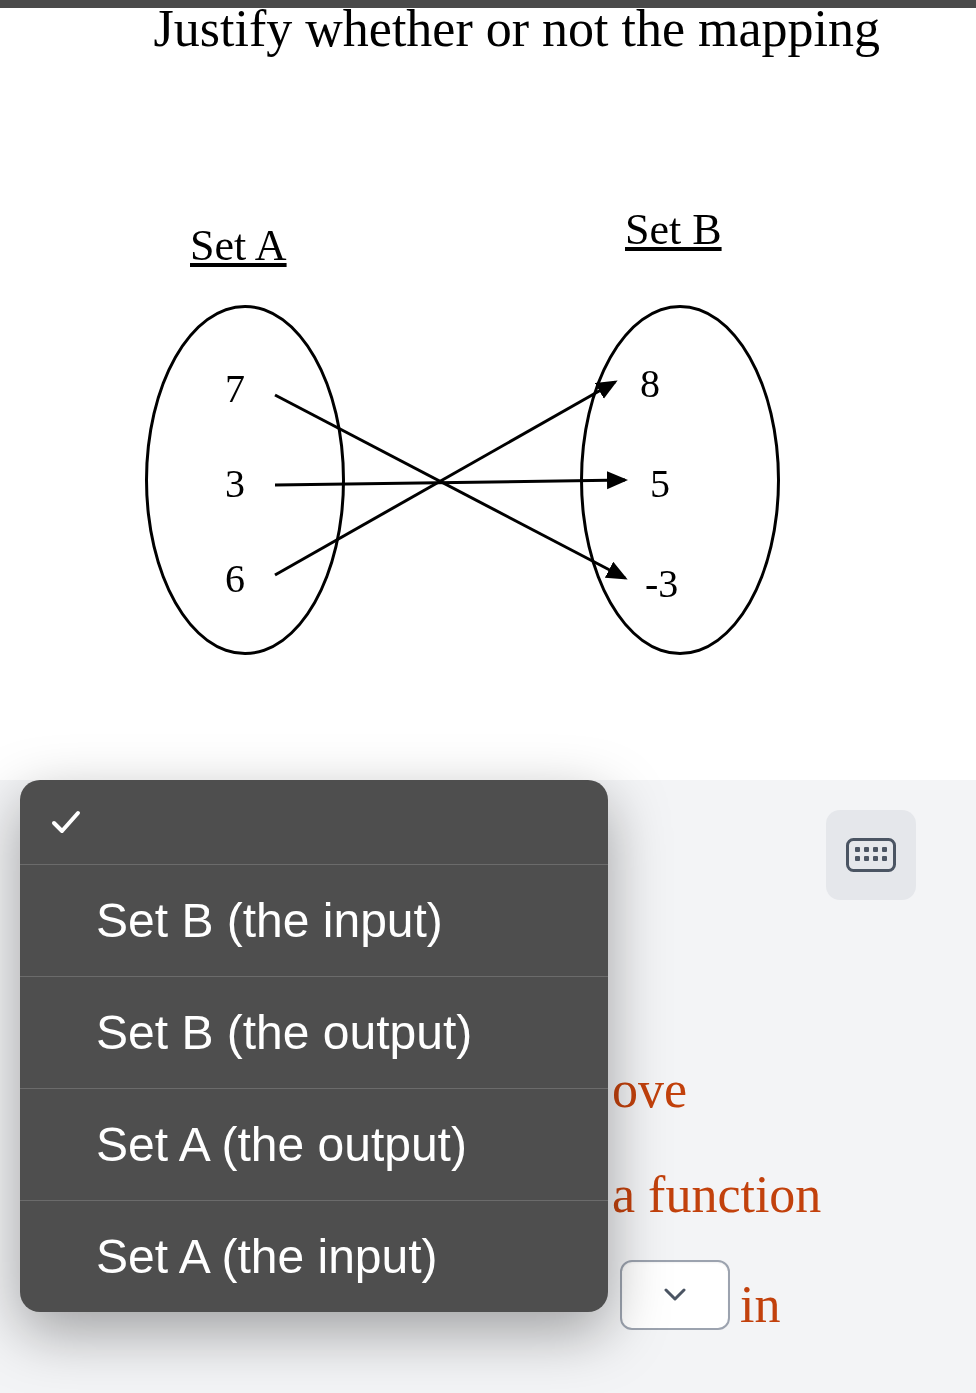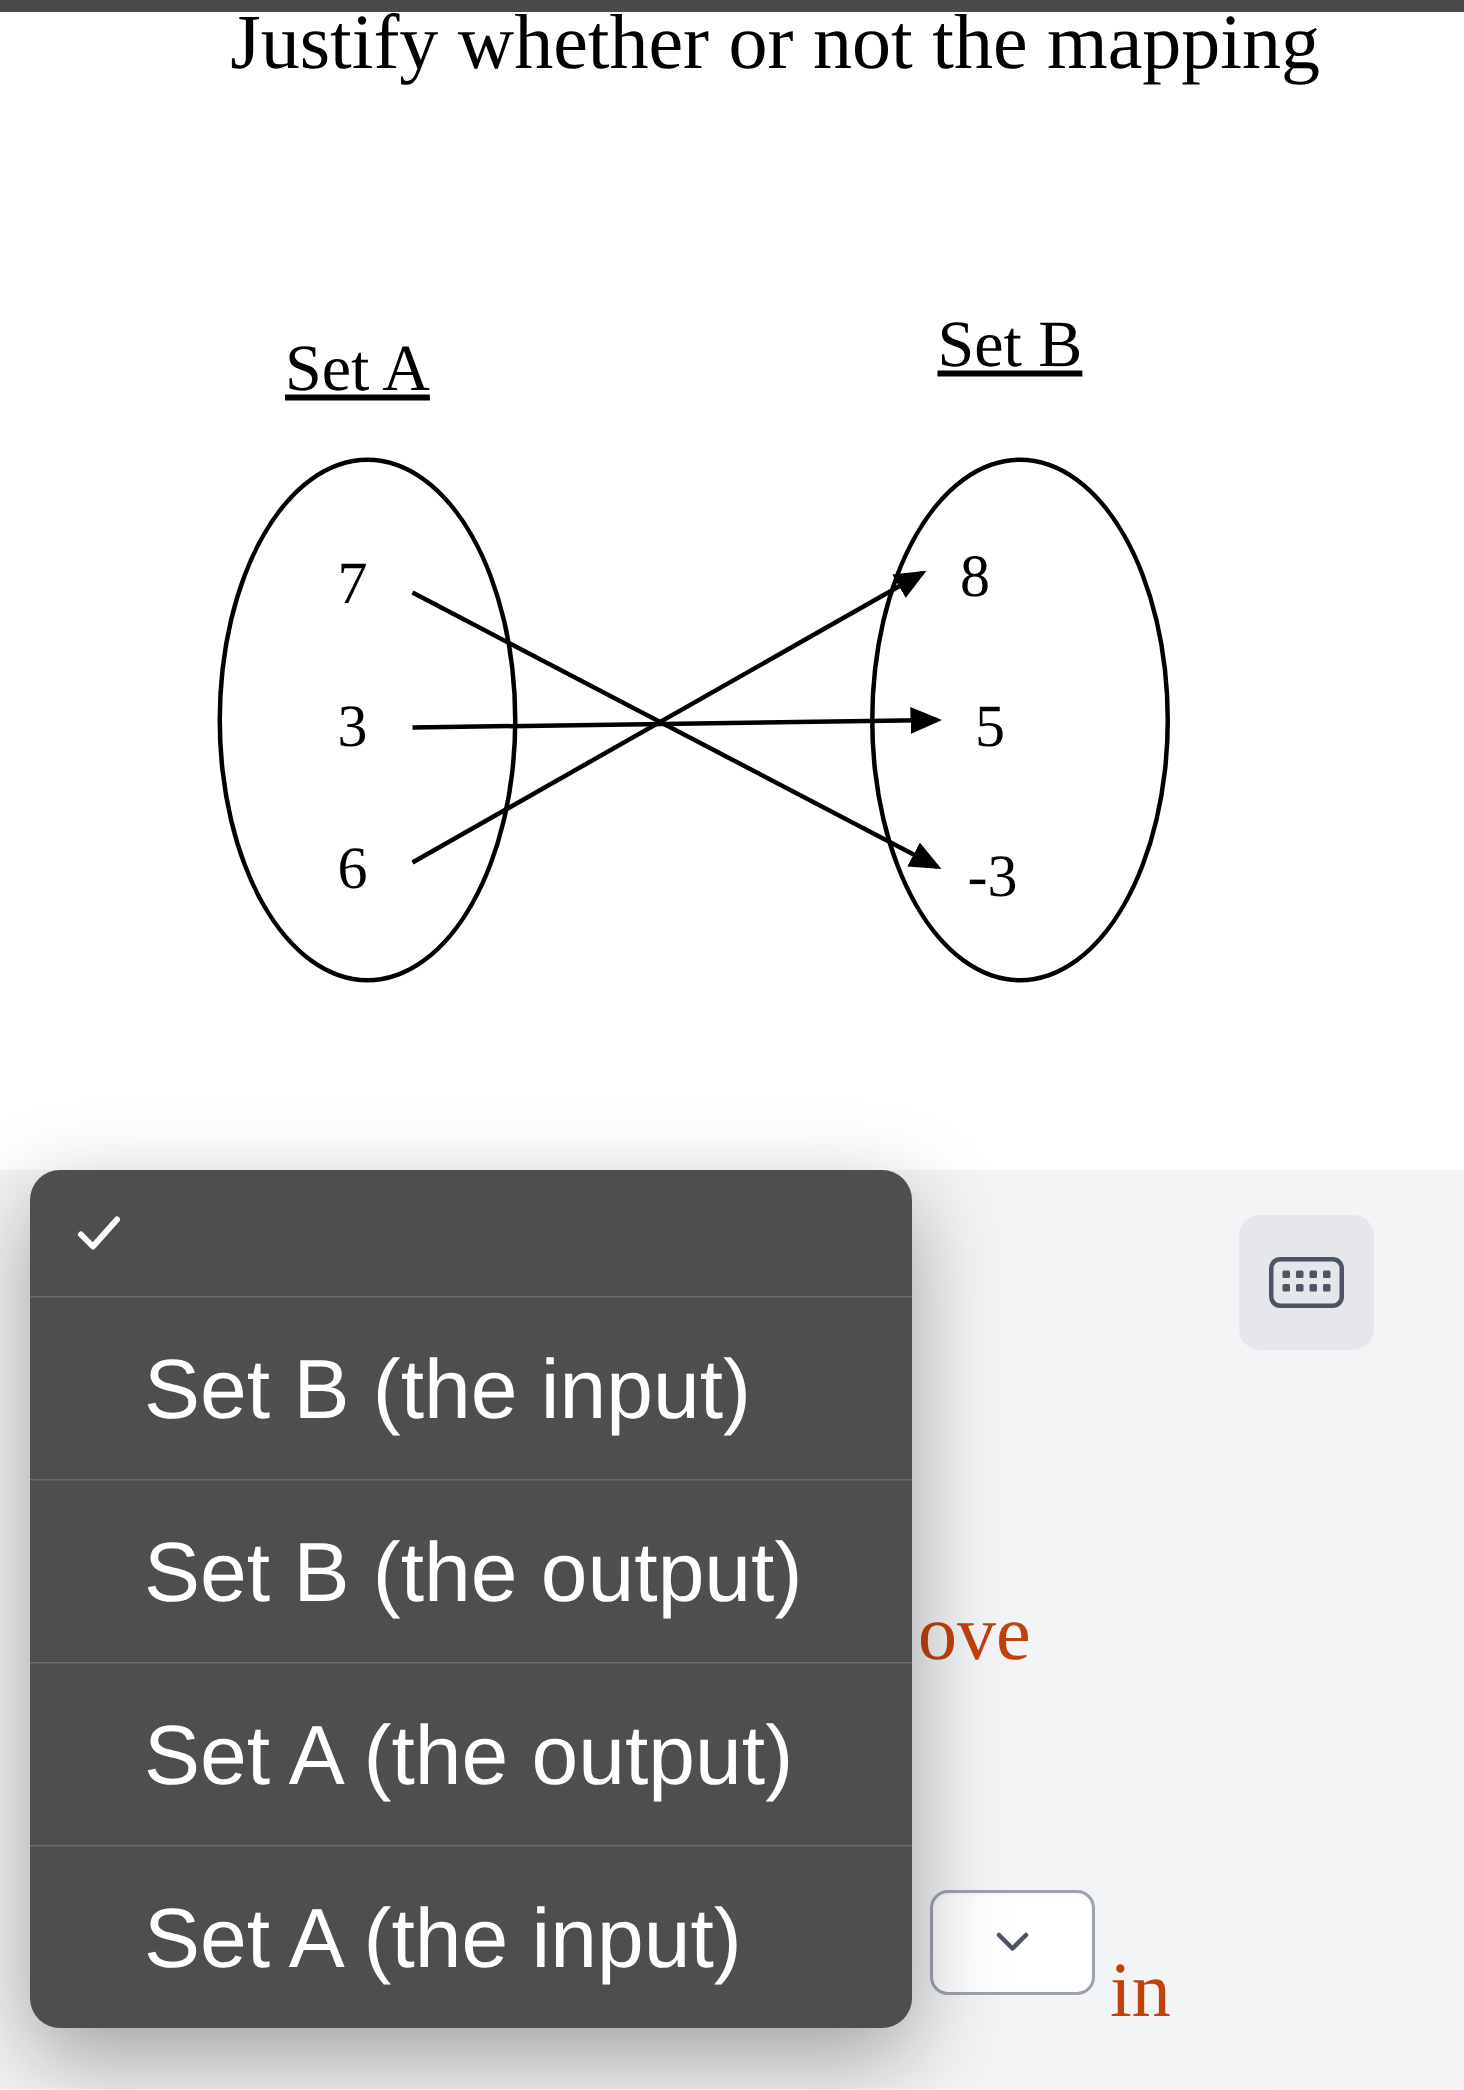--- a/index.html
+++ b/index.html
@@ -106,21 +106,21 @@
   }
 
   .bg-text {
     position: absolute;
     font-family: Georgia, 'Times New Roman', serif;
     font-size: 52px;
     color: #c2410c;
   }
   .bg-ove { top: 280px; left: 612px; }
   .bg-afn { top: 385px; left: 612px; }
-  .bg-in  { top: 495px; left: 740px; margin-top: 23px; }
+  .bg-in  { top: 495px; left: 740px; }
 
   .hidden-select {
     position: absolute;
     top: 480px;
     left: 620px;
     width: 110px;
     height: 70px;
     background: #fff;
     border: 2px solid #9ca3af;
     border-radius: 12px;
@@ -137,21 +137,21 @@
     width: 588px;
     background: #4e4e4e;
     border-radius: 20px;
     overflow: hidden;
     box-shadow: 0 20px 60px rgba(0,0,0,0.35);
     font-family: -apple-system, Helvetica, Arial, sans-serif;
   }
   .dropdown-row {
     border-top: 1px solid #6b6b6b;
     color: #fff;
-    font-size: 56px;
+    font-size: 48px;
     font-weight: 500;
     padding: 28px 28px 28px 76px;
     cursor: pointer;
   }
   .dropdown-row.first {
     border-top: none;
     padding: 24px 28px;
   }
   .dropdown-row.first svg { display:block; }
 </style>
@@ -204,20 +204,21 @@
       <rect x="27" y="9" width="5" height="5" rx="1" fill="#4b5563"></rect>
       <rect x="36" y="9" width="5" height="5" rx="1" fill="#4b5563"></rect>
       <rect x="9" y="18" width="5" height="5" rx="1" fill="#4b5563"></rect>
       <rect x="18" y="18" width="5" height="5" rx="1" fill="#4b5563"></rect>
       <rect x="27" y="18" width="5" height="5" rx="1" fill="#4b5563"></rect>
       <rect x="36" y="18" width="5" height="5" rx="1" fill="#4b5563"></rect>
     </svg>
   </div>
 
   <div class="bg-text bg-ove">ove</div>
+  <div class="bg-text bg-afn">a function</div>
 
   <div class="hidden-select">
     <svg width="22" height="14" viewBox="0 0 22 14">
       <path d="M2 2 L11 11 L20 2" fill="none" stroke="#4b5563" stroke-width="3" stroke-linecap="round" stroke-linejoin="round"></path>
     </svg>
   </div>
   <div class="bg-text bg-in">in</div>
 
   <div class="dropdown">
     <div class="dropdown-row first">

